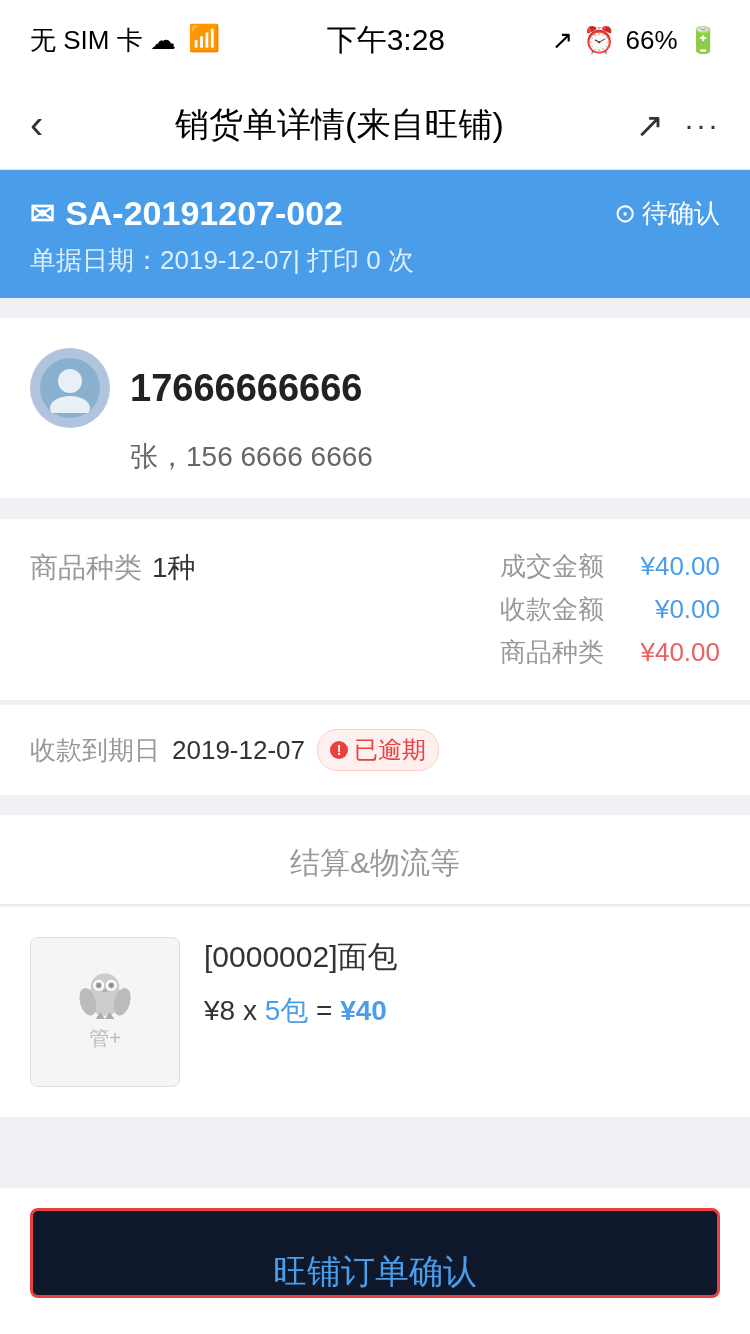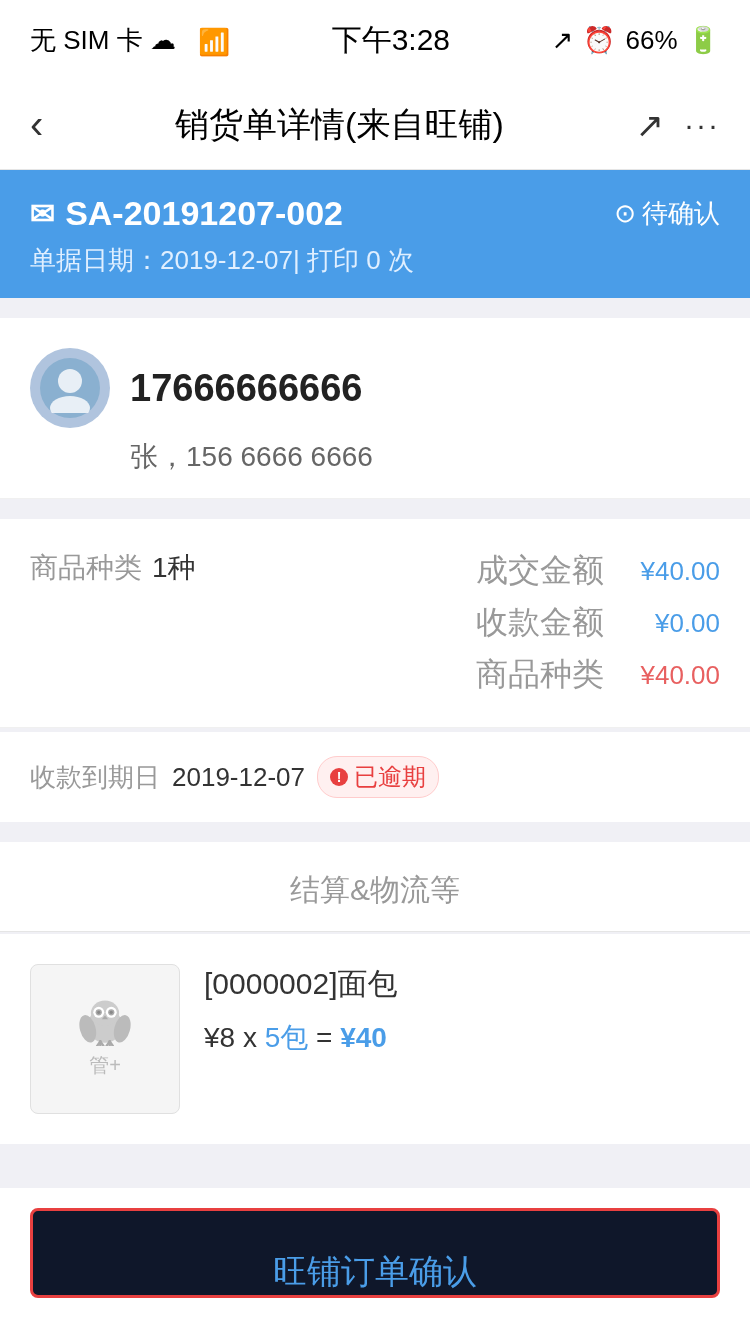--- a/index.html
+++ b/index.html
@@ -18,21 +18,21 @@
       width: 750px;
       height: 80px;
       background: #fff;
       display: flex;
       align-items: center;
       justify-content: space-between;
       padding: 0 30px;
       font-size: 26px;
       color: #000;
     }
-    .status-left { display: flex; align-items: flex-end; gap: 22px; }
+    .status-left { display: flex; align-items: flex-start; gap: 12px; }
     .status-center { font-size: 30px; font-weight: 500; }
     .status-right { display: flex; align-items: center; gap: 10px; font-size: 26px; }
 
     
     .nav-bar {
       width: 750px;
       height: 90px;
       background: #fff;
       display: flex;
       align-items: center;
@@ -180,21 +180,21 @@
       flex-direction: column;
       align-items: flex-end;
       gap: 8px;
     }
     .amount-row {
       display: flex;
       gap: 16px;
       align-items: center;
     }
     .amount-label {
-      font-size: 32px;
+      font-size: 26px;
       color: #999;
     }
     .amount-value {
       font-size: 26px;
       color: #4a9de8;
       min-width: 100px;
       text-align: right;
     }
     .amount-value.red {
       color: #e86060;

